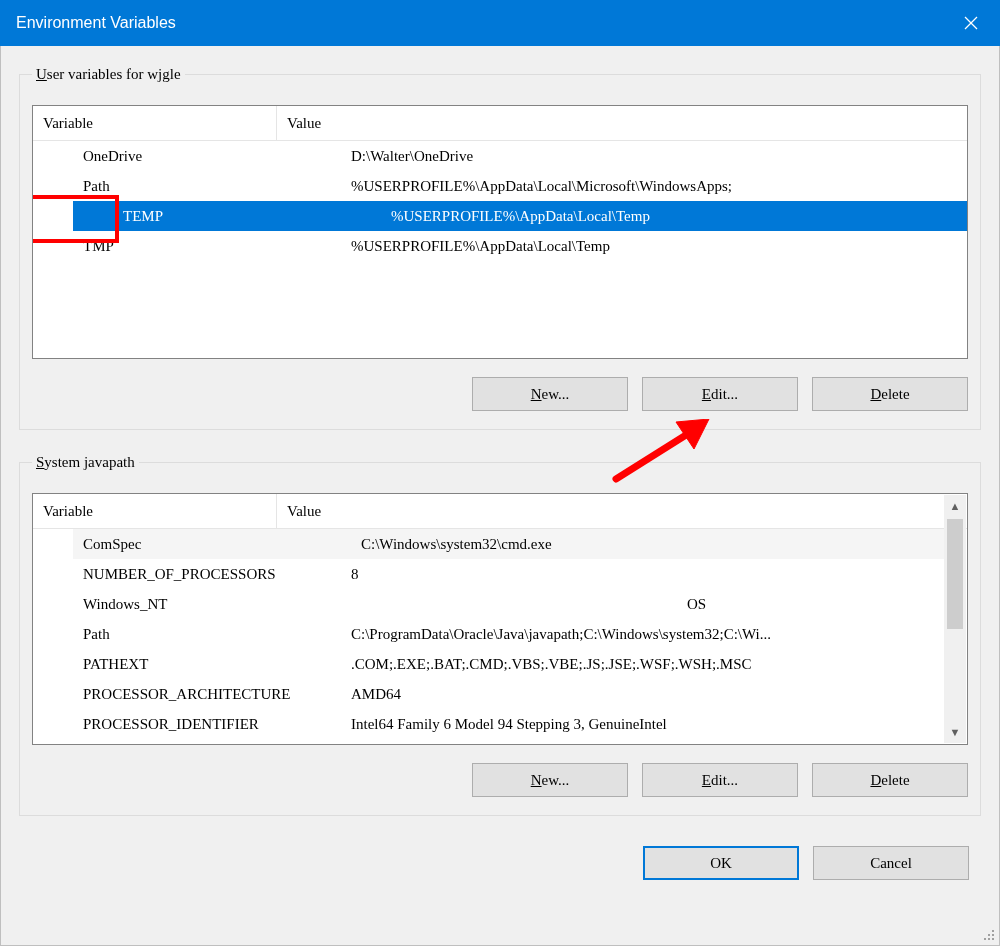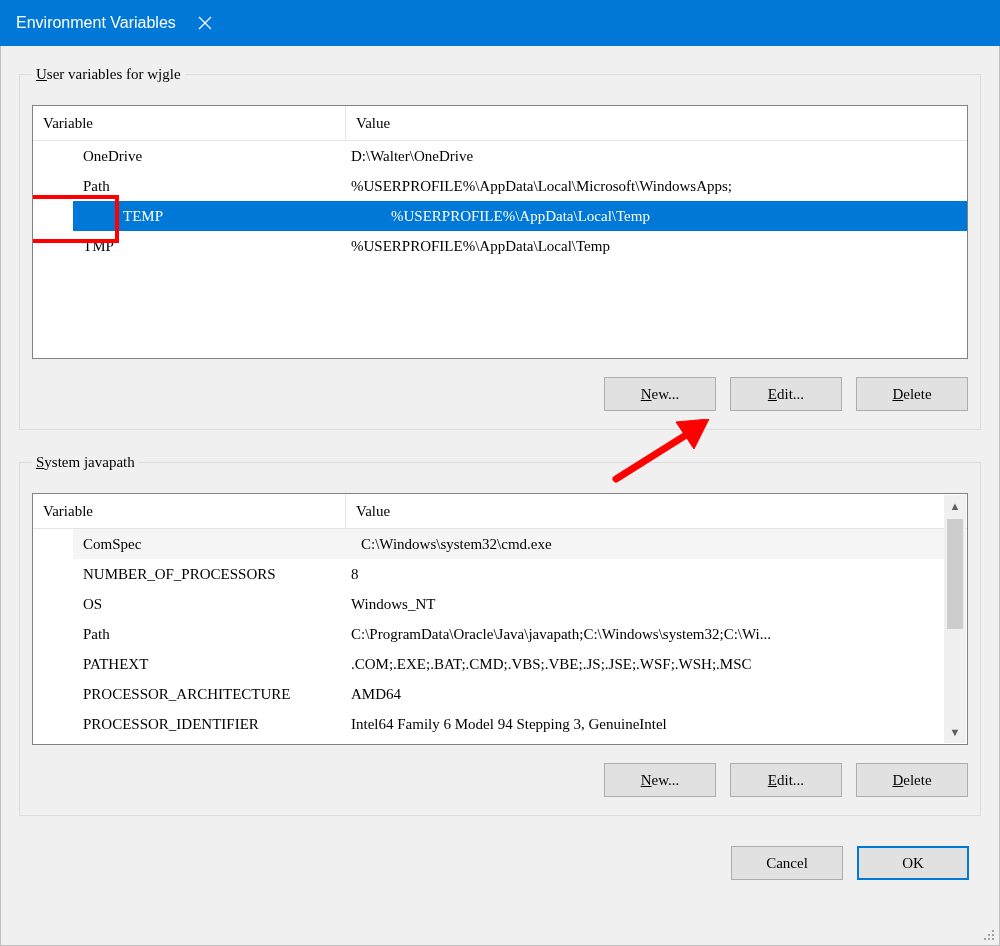--- a/index.html
+++ b/index.html
@@ -1,58 +1,58 @@
 <!DOCTYPE html>
 <html><head>
 <meta charset="utf-8">
 <style>
   html,body{margin:0;padding:0;font-family:"Segoe UI",Tahoma,sans-serif;font-size:15px;color:#000;}
   body{width:1000px;height:946px;background:#fff;position:relative;overflow:hidden;}
 
   
-  .titlebar{height:46px;background:#0078d7;color:#fff;display:flex;align-items:center;padding-left:16px;}
+  .titlebar{height:46px;background:#0078d7;color:#fff;display:flex;align-items:center;justify-content:space-between;padding-left:16px;}
   .titlebar .title{font-size:16px;}
   .closebtn{width:58px;height:46px;display:flex;align-items:center;justify-content:center;}
   .closebtn svg{stroke:#fff;stroke-width:1.3;}
 
   
   .dlg{position:absolute;left:0;right:0;top:46px;bottom:0;background:#f0f0f0;border:1px solid #bfbfbf;border-top:none;padding:20px 18px 16px 18px;box-sizing:border-box;font-family:Liberation Serif, serif;}
 
   .grip{position:absolute;right:3px;bottom:3px;width:16px;height:16px;}
   .grip svg{display:block;}
 
   fieldset.grp{border:1px solid #dcdcdc;margin:0 0 24px 0;padding:22px 12px 18px 12px;position:relative;background:#f0f0f0;}
   fieldset.grp>legend{padding:0 4px;font-size:15px;color:#000;}
   legend .ul{text-decoration:underline;}
 
   .listview{border:1px solid #828282;background:#fff;height:254px;box-sizing:border-box;overflow:hidden;position:relative;}
   .listview.system{height:252px;overflow:hidden;}
   .lvhead{display:flex;align-items:center;height:34px;border-bottom:1px solid #e5e5e5;background:#fff;font-size:15px;}
   .lvhead .col{padding-left:10px;box-sizing:border-box;}
-  .col-var{width:313px;border-right:1px solid #e5e5e5;height:100%;display:flex;align-items:center;}
+  .col-var{width:244px;border-right:1px solid #e5e5e5;height:100%;display:flex;align-items:center;}
   .col-val{flex:1;height:100%;display:flex;align-items:center;}
   .lvbody{overflow:hidden;margin-left:40px;}
   .row{display:flex;align-items:center;height:30px;font-size:15px;}
   .row .c{padding-left:10px;box-sizing:border-box;white-space:nowrap;overflow:hidden;text-overflow:ellipsis;}
   .row .c.var{width:268px;}
   .row .c.val{flex:1;}
   .row.selected{background:#0078d7;color:#fff;padding-left:40px;}
   .row.alt{background:#f5f5f5;gap:10px;}
 
   
   .hl{position:absolute;border:4px solid #ff0000;box-sizing:border-box;pointer-events:none;}
 
   
   .sbar{position:absolute;right:1px;top:1px;bottom:1px;width:22px;background:#f0f0f0;display:flex;flex-direction:column;align-items:center;justify-content:space-between;}
   .sbar .arr{width:22px;height:22px;display:flex;align-items:center;justify-content:center;color:#606060;font-size:11px;}
   .sbar .thumb{width:16px;flex:0 0 110px;background:#cdcdcd;margin-top:2px;}
   .sbar .track{flex:1;}
 
   .btnrow{display:flex;justify-content:flex-end;gap:14px;margin-top:18px;}
-  button.win{width:112px;height:34px;background:#e1e1e1;border:1px solid #adadad;font:inherit;font-size:15px;color:#000;padding:0;}
+  button.win{width:156px;height:34px;background:#e1e1e1;border:1px solid #adadad;font:inherit;font-size:15px;color:#000;padding:0;}
   button.win .ul{text-decoration:underline;}
   button.win.primary{background:#e1e1e1;border:2px solid #0078d7;}
 
   .footer{display:flex;justify-content:flex-end;gap:14px;margin-top:30px;padding-right:12px;}
 
   
   .arrow-anno{position:absolute;pointer-events:none;}
 </style>
 </head>
 <body>
@@ -117,22 +117,22 @@
       <div class="lvbody" id="system-rows" style="padding-right:22px;">
           <div class="row alt">
             <div class="c var">ComSpec</div>
             <div class="c val">C:\Windows\system32\cmd.exe</div>
           </div>
           <div class="row">
             <div class="c var">NUMBER_OF_PROCESSORS</div>
             <div class="c val">8</div>
           </div>
           <div class="row">
+            <div class="c val">Windows_NT</div>
             <div class="c var">OS</div>
-            <div class="c val">Windows_NT</div>
           </div>
           <div class="row">
             <div class="c var">Path</div>
             <div class="c val">C:\ProgramData\Oracle\Java\javapath;C:\Windows\system32;C:\Wi...</div>
           </div>
           <div class="row">
             <div class="c var">PATHEXT</div>
             <div class="c val">.COM;.EXE;.BAT;.CMD;.VBS;.VBE;.JS;.JSE;.WSF;.WSH;.MSC</div>
           </div>
           <div class="row">
@@ -153,22 +153,22 @@
     </div>
 
     <div class="btnrow">
       <button class="win"><span class="ul">N</span><span>ew...</span></button>
       <button class="win"><span class="ul">E</span><span>dit...</span></button>
       <button class="win"><span class="ul">D</span><span>elete</span></button>
     </div>
   </fieldset>
 
   <div class="footer">
+    <button class="win primary">OK</button>
     <button class="win">Cancel</button>
-    <button class="win primary">OK</button>
   </div>
 
   <div class="grip">
     <svg width="16" height="16">
         <g fill="#a0a0a0">
       <rect x="12" y="4" width="2" height="2"></rect>
           <rect x="8" y="8" width="2" height="2"></rect>
           <rect x="12" y="8" width="2" height="2"></rect>
       <rect x="4" y="12" width="2" height="2"></rect>
           <rect x="8" y="12" width="2" height="2"></rect>

